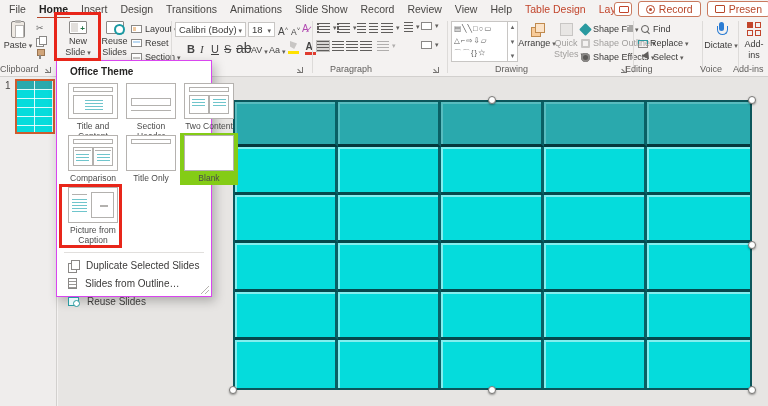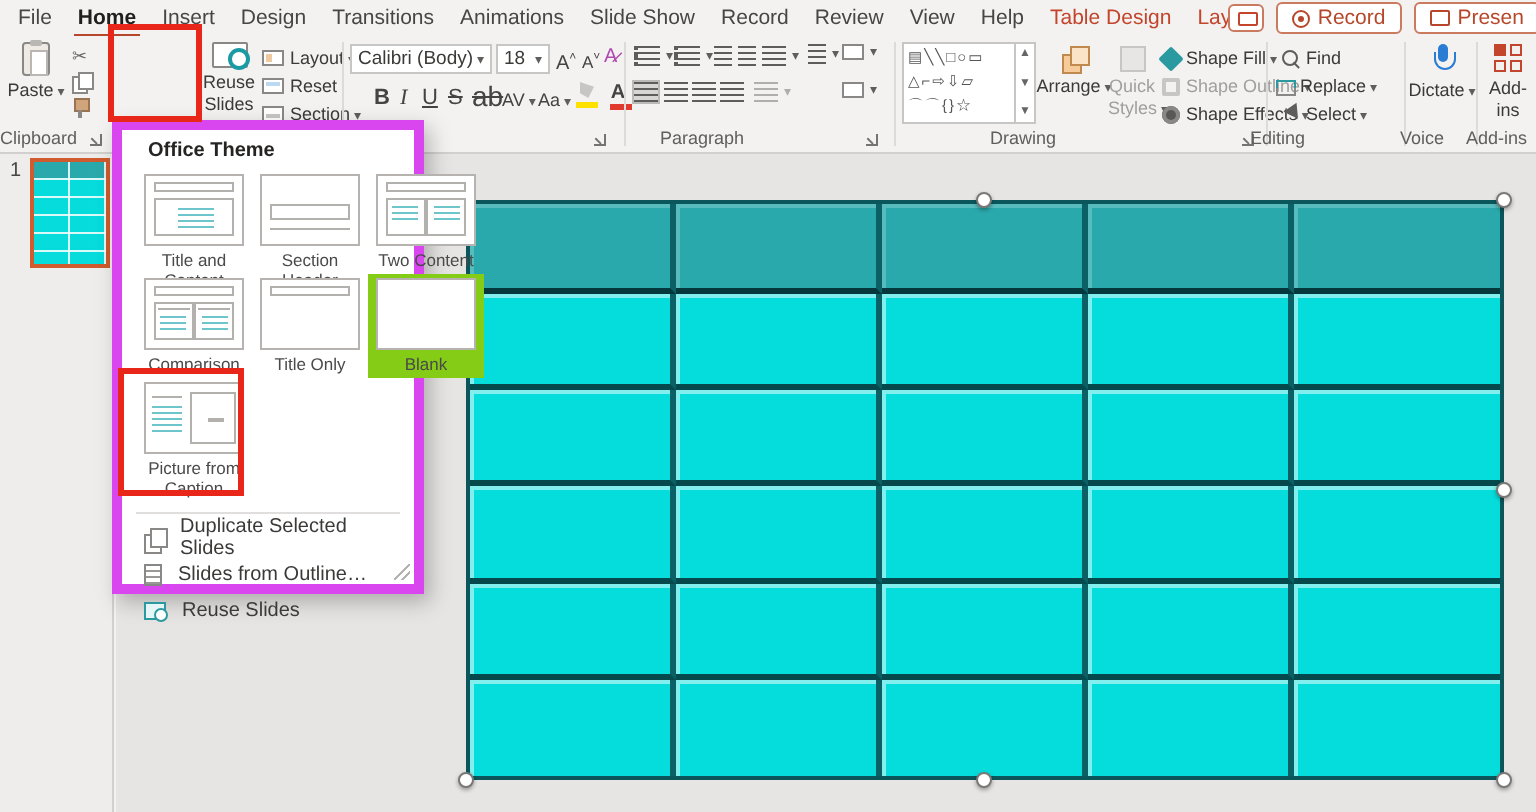--- a/index.html
+++ b/index.html
@@ -105,21 +105,21 @@
 
 
 .ptable{position:absolute;left:233px;top:100px;width:519px;height:290px;border:2px solid #0b565b;display:grid;z-index:5}
 .tc{border-right:3px solid #0a6065;border-bottom:3px solid #05494d;box-shadow:inset 2px 2px 0 rgba(255,255,255,.5)}
 .tc.th{box-shadow:inset 2px 2px 0 rgba(255,255,255,.22);border-bottom-color:#04383c}
 .tc:nth-child(5n){border-right:none}
 .tc:nth-last-child(-n+5){border-bottom:none}
 .handle{position:absolute;width:8px;height:8px;border-radius:50%;background:#fff;border:1px solid #7a7876;box-shadow:0 1px 2px rgba(0,0,0,.35);z-index:25}
 
 
-.dropdown{position:absolute;left:56px;top:60px;width:156px;height:237px;background:#fff;border:5px solid #d946ef;box-shadow:3px 4px 10px rgba(0,0,0,.25);z-index:40}
+.dropdown{position:absolute;left:56px;top:60px;width:156px;height:237px;background:#fff;border:1px solid #d946ef;box-shadow:3px 4px 10px rgba(0,0,0,.25);z-index:40}
 .dhead{position:absolute;left:13px;top:5px;font-size:10px;font-weight:700;color:#252423}
 .laygrid{position:absolute;left:7px;top:20px;width:178px;display:grid;grid-template-columns:repeat(3,58px);grid-template-rows:52px 52px 64px;align-items:start}
 .lay{display:flex;flex-direction:column;align-items:center;padding-top:2px;height:100%}
 .lay.hl{background:#84cc16}
 .lthumb{width:50px;height:36px;border:1px solid #b5b2af;background:#fff;position:relative;margin-bottom:2px;flex:0 0 auto}
 .llabel{font-size:8.5px;color:#4a4a4a;text-align:center;line-height:1.2}
 .sk{position:absolute}
 .sk.bar{left:4px;right:4px;top:3px;height:5px;border:1px solid #b3b1ae}
 .sk.box{border:1px solid #b3b1ae}
 .sk.line{border-top:1px solid #b3b1ae}
@@ -179,20 +179,24 @@
       <span class="paste-icon"></span>
       <span class="dd">Paste</span>
     </div>
     <span class="scissors" style="position:absolute;left:36px;top:6px">✂</span>
     <span class="copy-icon" style="position:absolute;left:36px;top:18px"></span>
     <span class="painter-icon" style="position:absolute;left:36px;top:31px"></span>
     <div class="glabel" style="left:0;width:52px">Clipboard</div>
     <div class="launcher" style="left:44px;bottom:1px"></div>
     <div class="gsep" style="left:56px"></div>
 
+    <div class="bigbtn" style="left:59px;top:3px;width:38px">
+      <span class="slide-icon newslide"></span>
+      <span class="dd" style="width:26px">New Slide</span>
+    </div>
     <div class="bigbtn" style="left:99px;top:3px;width:31px">
       <span class="slide-icon reuse"></span>
       <span style="width:28px">Reuse Slides</span>
     </div>
     <div class="smallbtn" style="left:131px;top:6px">
         <span class="mini layout"></span>
         <span class="dd">Layout</span>
       </div>
     <div class="smallbtn" style="left:131px;top:20px">
         <span class="mini reset"></span>

